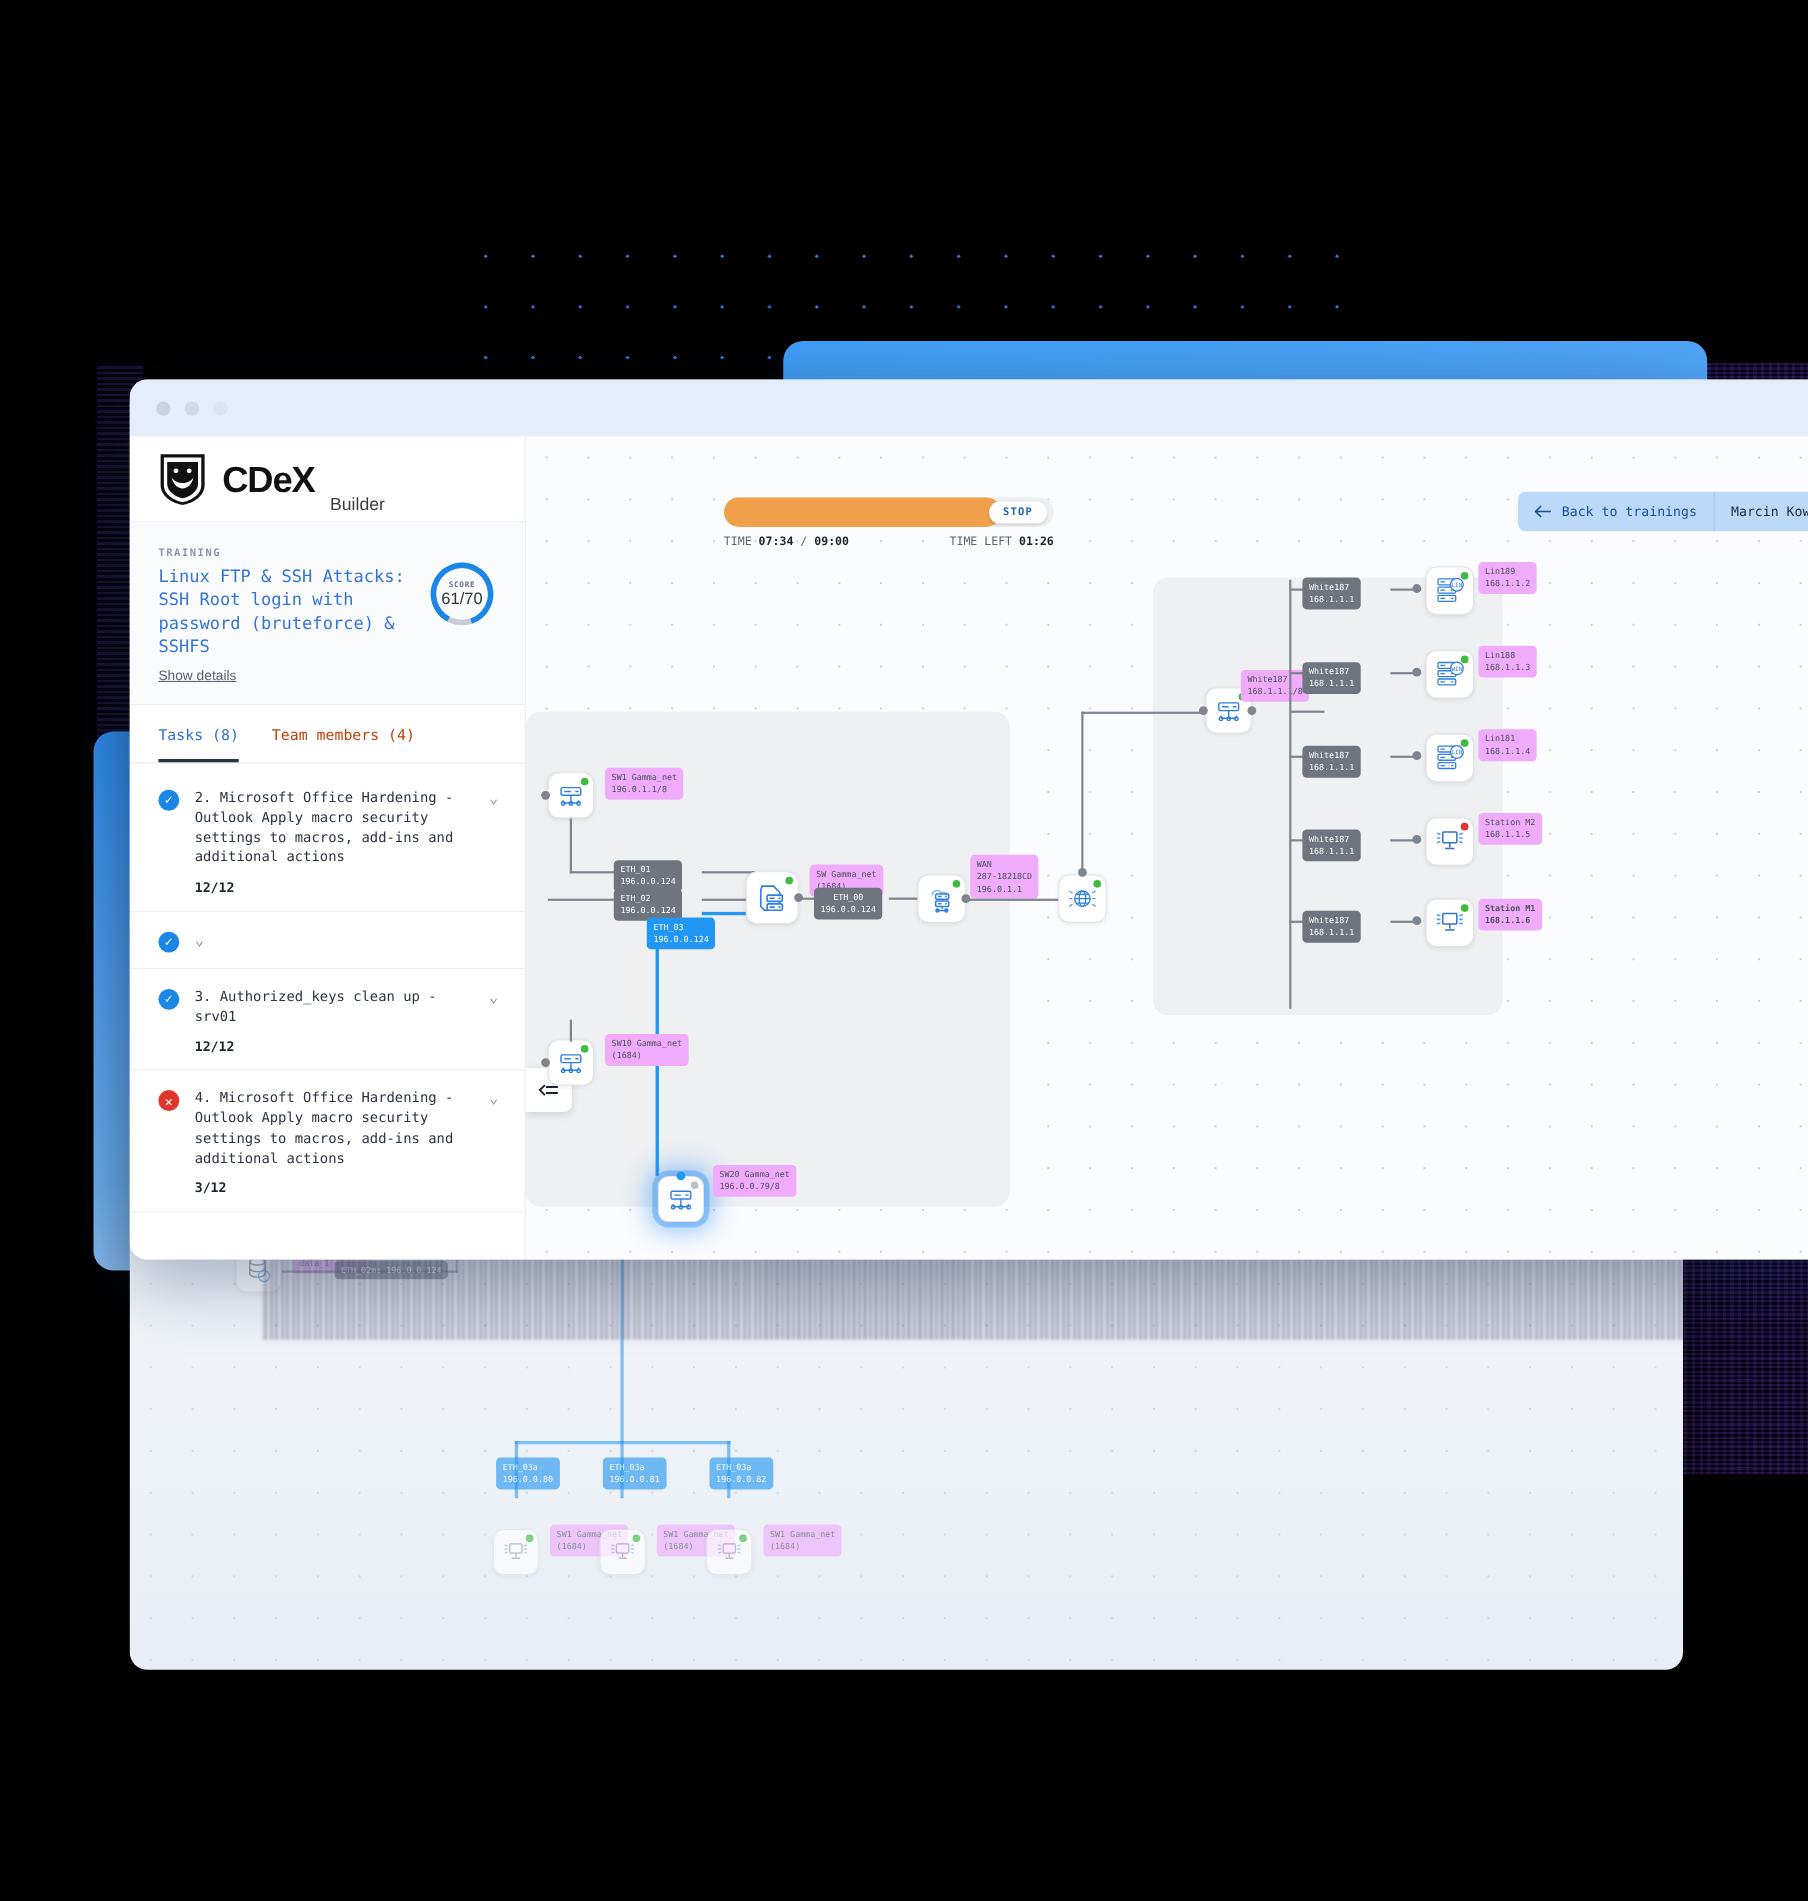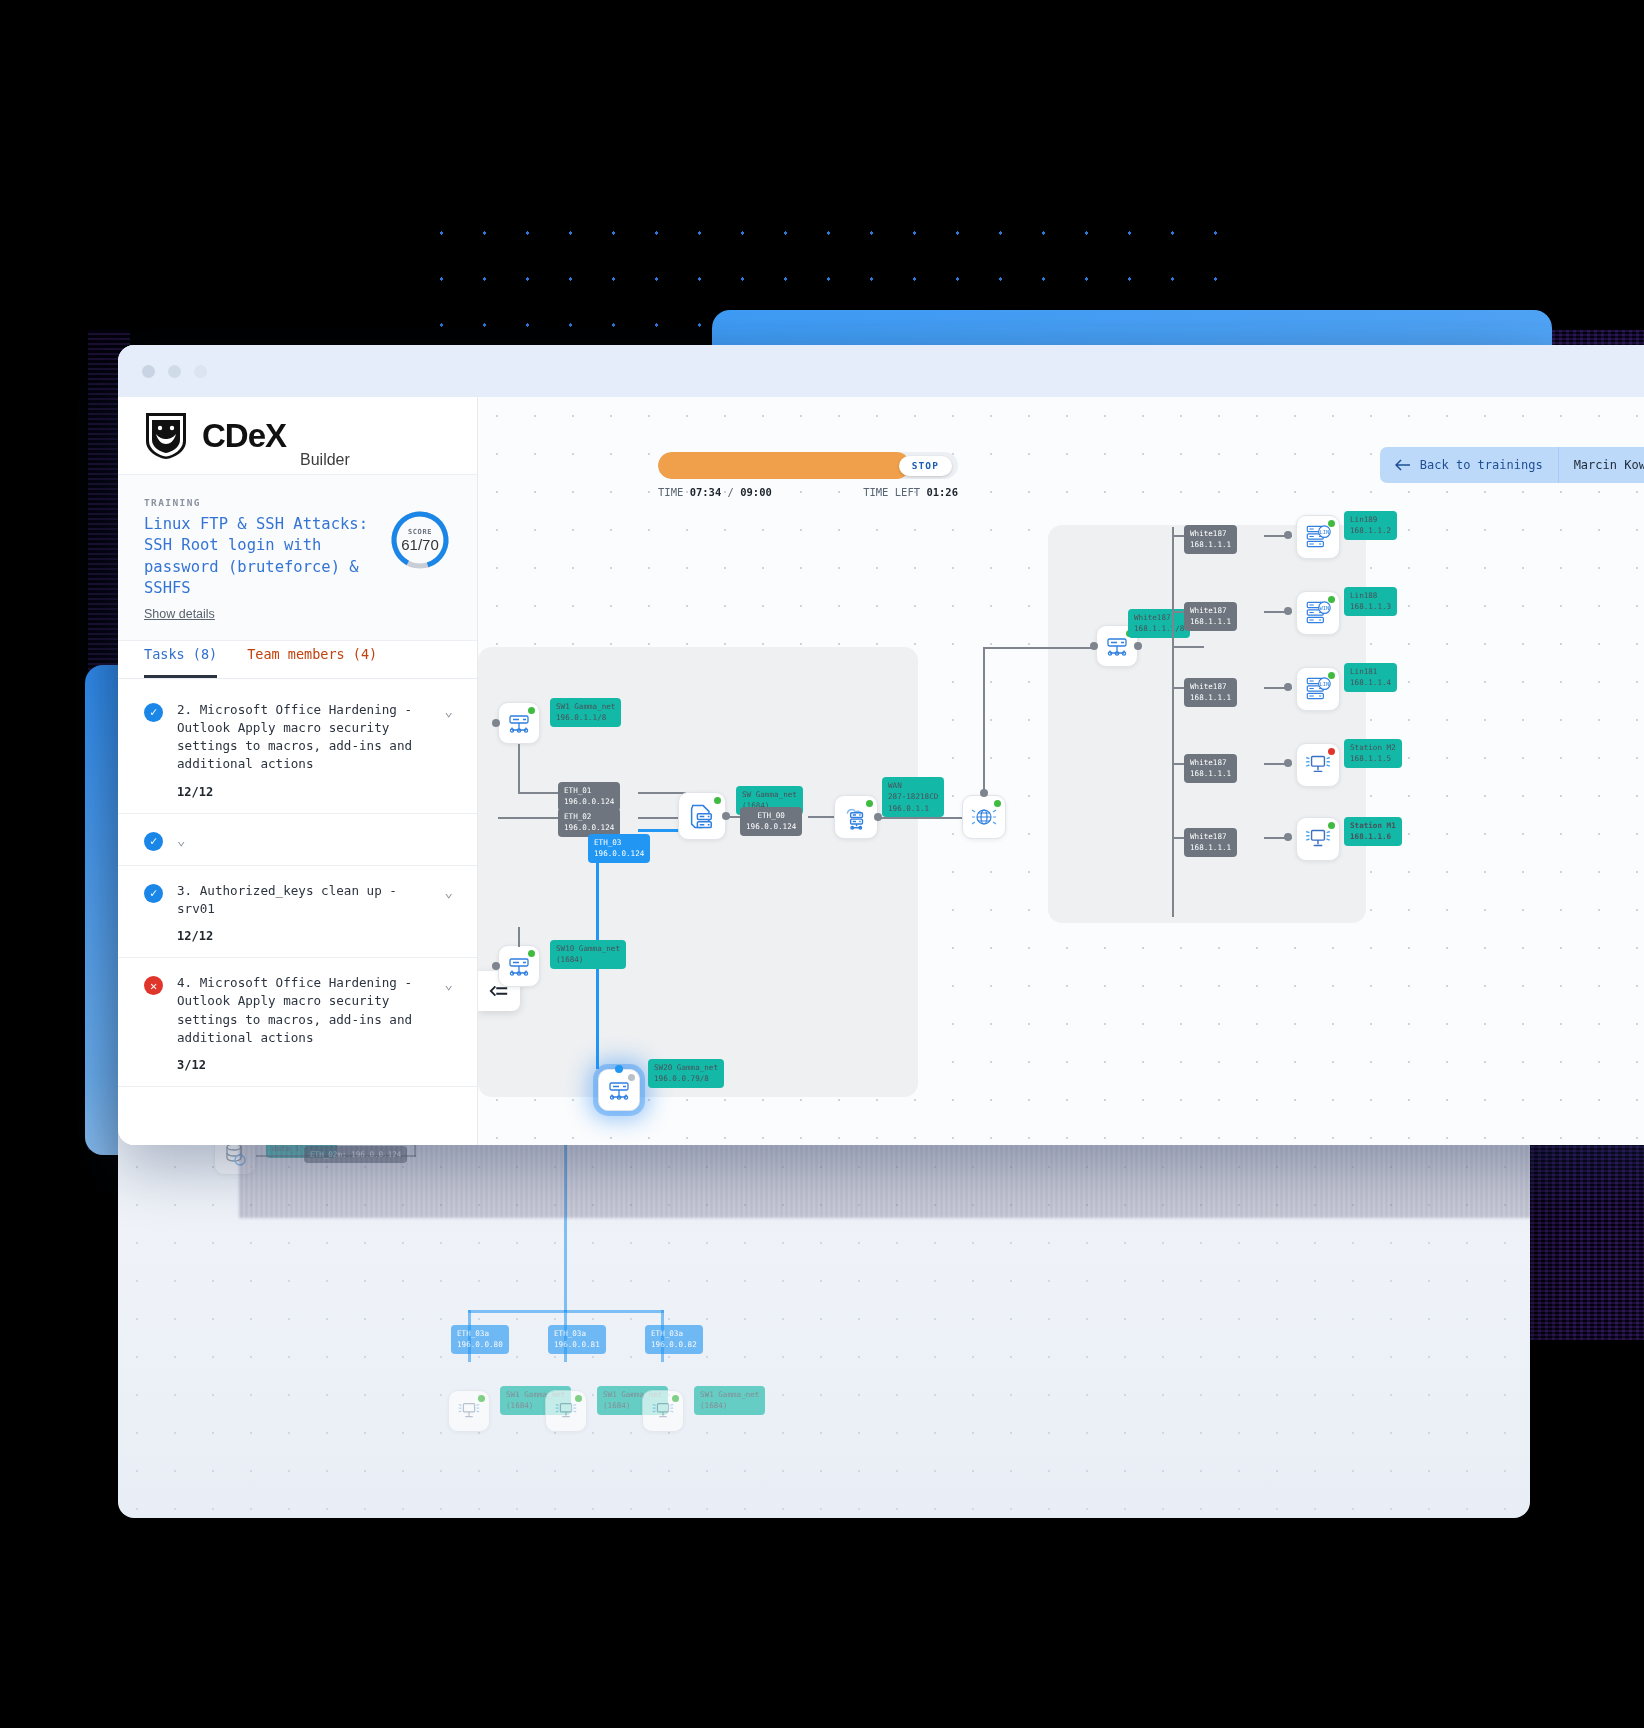--- a/index.html
+++ b/index.html
@@ -86,21 +86,21 @@
 
   .training{ padding:22px 26px 18px; background:#fafbfc; border-bottom:1px solid #eceff3; position:relative;}
   .kicker{ font-size:9.5px; letter-spacing:1.4px; color:#8a93a0; font-weight:700;}
   .t-title{ font-size:15.5px; line-height:1.38; color:#3474d4; margin-top:6px; max-width:250px; font-weight:400;}
   .showdet{ font-family:"Liberation Sans",sans-serif; font-size:12.5px; color:#5a6370; text-decoration:underline; margin-top:7px; display:inline-block;}
   .score{ position:absolute; right:26px; top:34px; width:62px;height:62px;}
   .score .lbl{ position:absolute; inset:0; display:flex; flex-direction:column; align-items:center; justify-content:center;}
   .score .lbl b{ font-size:7px; letter-spacing:.6px; color:#6a7280; font-weight:700;}
   .score .lbl span{ font-size:15px; color:#333; font-family:"Liberation Sans",sans-serif;}
 
-  .tabs{ display:flex; gap:30px; padding:5px 26px 0; border-bottom:1px solid #e8ebef; position:relative;}
+  .tabs{ display:flex; gap:30px; padding:20px 26px 0; border-bottom:1px solid #e8ebef; position:relative;}
   .tab{ font-size:13.5px; color:#c2410c; padding-bottom:13px; cursor:pointer;}
   .tab.active{ color:#2f6fd0; border-bottom:3px solid #2b3440;}
 
   .tasklist{ flex:1; overflow:hidden; padding:6px 0 0;}
   .task{ display:flex; gap:14px; padding:16px 24px 14px 26px; border-bottom:1px solid #edeff2; position:relative;}
   .badge{ width:19px;height:19px;border-radius:50%; flex:0 0 19px; margin-top:2px;
           display:flex;align-items:center;justify-content:center; color:#fff; font-size:12px;}
   .badge.ok{ background:#1a86e8;}
   .badge.err{ background:#e0352b;}
   .task-main{ flex:1;}
@@ -149,21 +149,21 @@
   .vtool.circlebg{ background:#e9edf2; border-radius:50%; font-size:17px; color:#333;}
 
   
   .node{ position:absolute; width:42px;height:42px; background:#fff; border-radius:10px;
          border:1px solid #e1e5ea; box-shadow:0 1px 4px rgba(0,0,0,.08);
          display:flex;align-items:center;justify-content:center;}
   .node.sel{ box-shadow:0 0 0 5px rgba(38,138,243,.35), 0 0 22px 9px rgba(38,138,243,.45); }
   .node .stat{ position:absolute; right:4px; top:4px; width:7px;height:7px;border-radius:50%;
                background:#3fbb41;}
   .node .stat.red{ background:#e0352b;} .node .stat.grey{background:#b9c0c8;}
-  .nlabel{ position:absolute; background:#14b8a6; border-radius:4px; padding:3px 6px;
+  .nlabel{ position:absolute; background:#f0abfc; border-radius:4px; padding:3px 6px;
            font-size:7.6px; line-height:1.5; color:#4a515b; white-space:pre;}
   .elabel{ position:absolute; background:#6e757f; color:#fff; border-radius:4px;
            padding:3px 6px; font-size:7.6px; line-height:1.5; white-space:pre;}
   .elabel.blue{ background:#2196f3;}
   .edge{ position:absolute; background:#7e858e;}
   .edge.blue{ background:#2196f3;}
   .port{ position:absolute; width:8px;height:8px;border-radius:50%; background:#7e858e;}
   .port.blue{ background:#2196f3;}
 
   .collapse{ position:absolute; left:0; bottom:134px; width:42px;height:40px; background:#fff;

